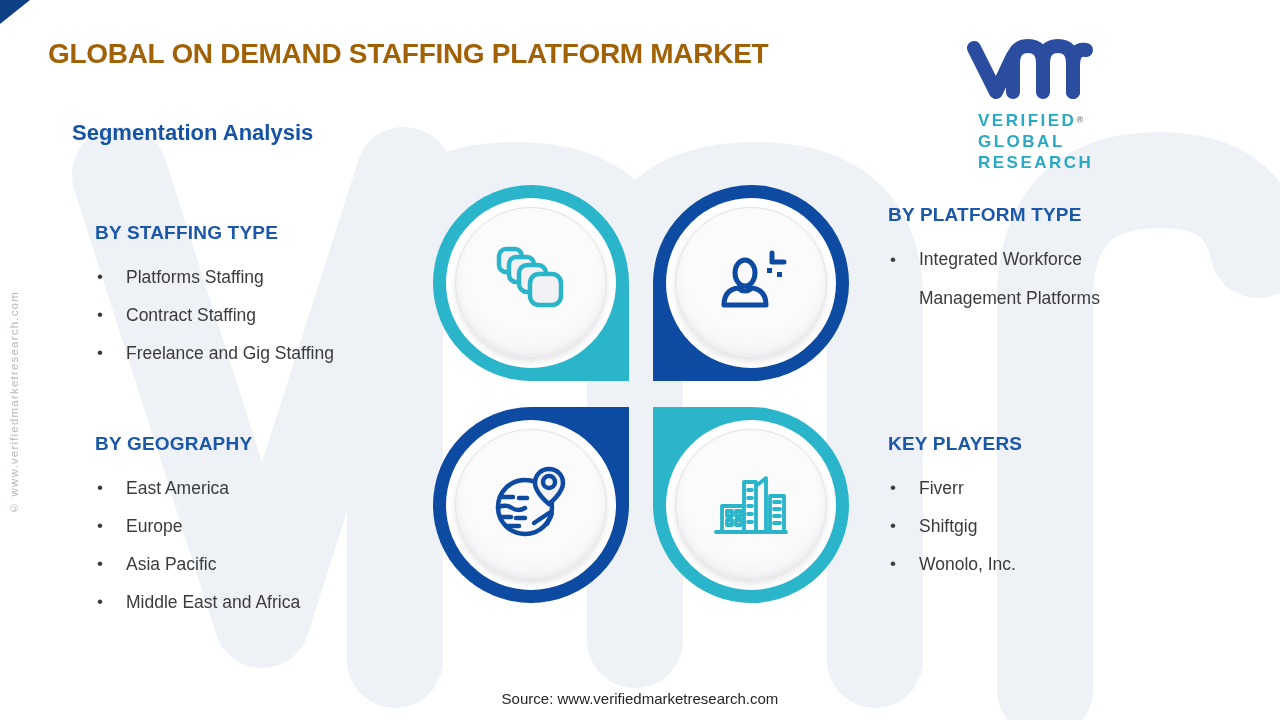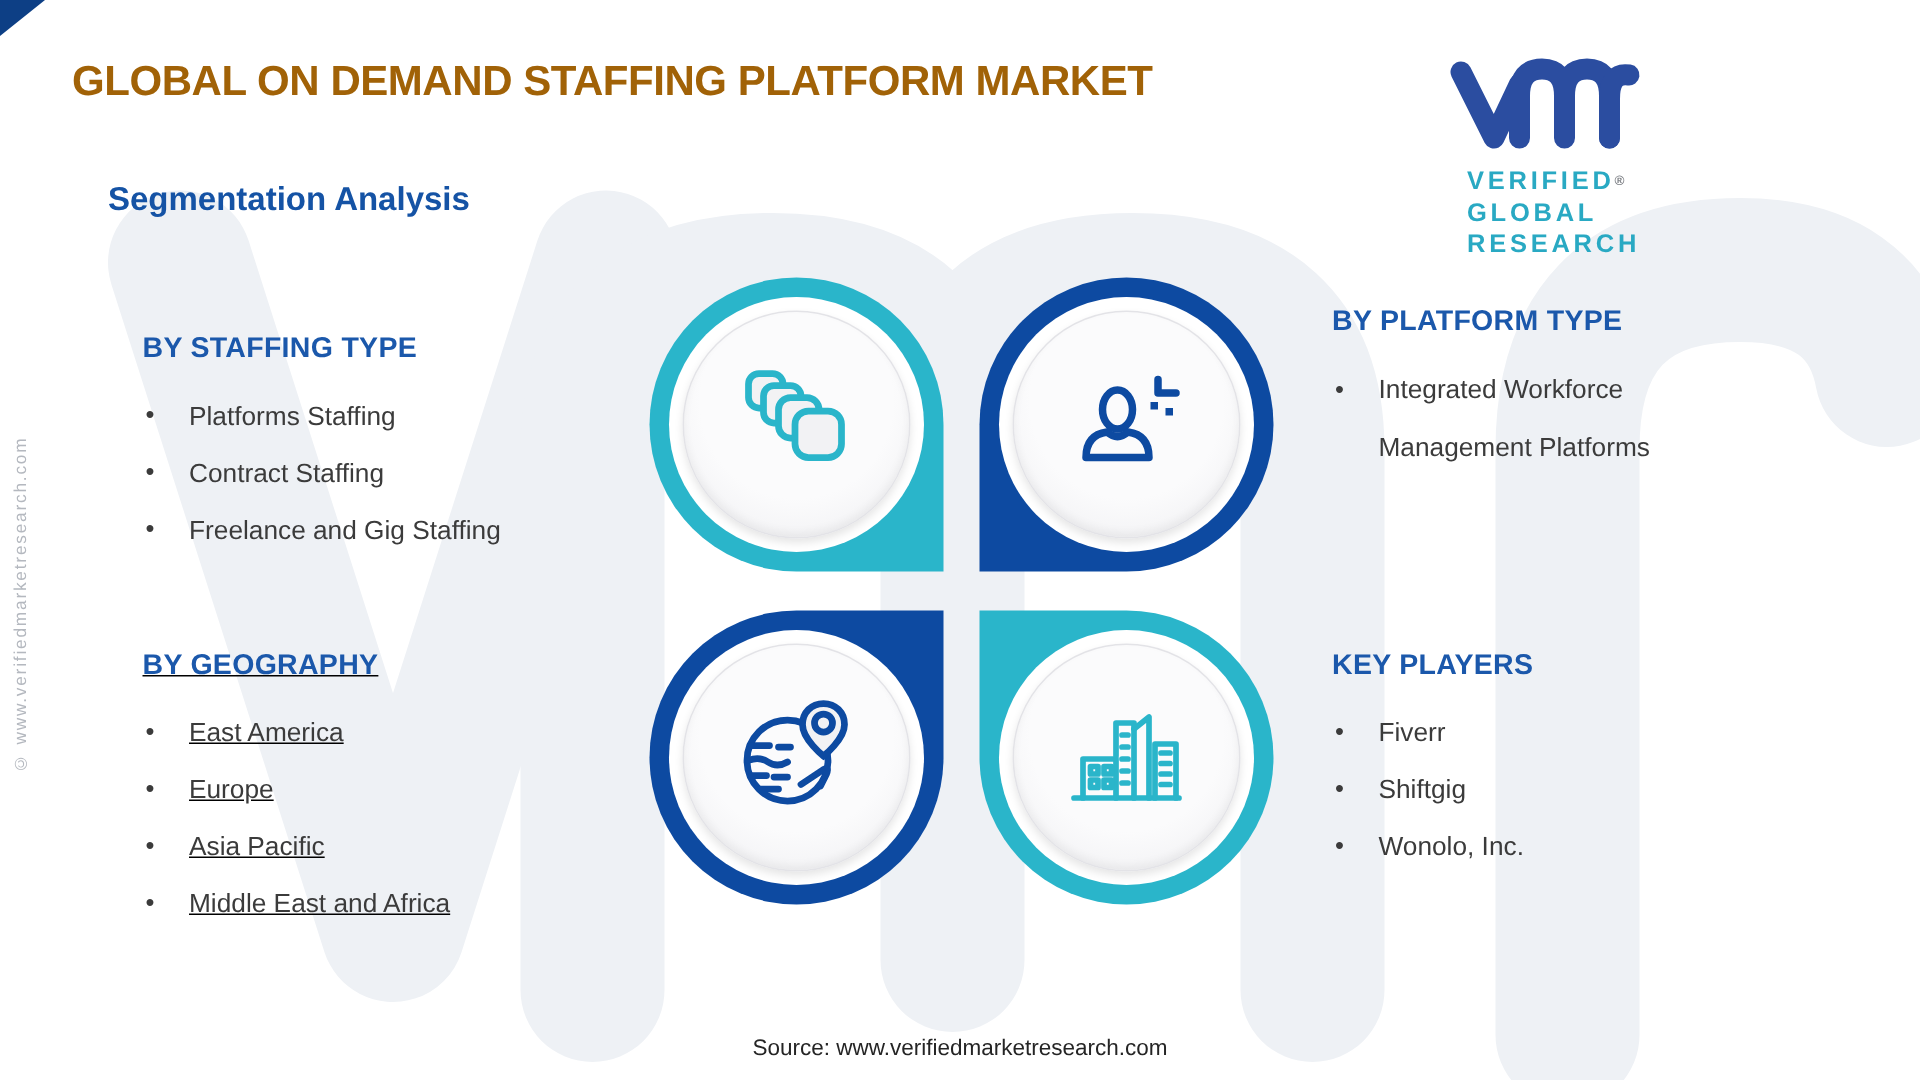--- a/index.html
+++ b/index.html
@@ -56,21 +56,21 @@
     line-height:38px; min-height:38px;
   }
   .section li::before {
     content:"\2022"; position:absolute; left:2px; top:0;
     color:#3b3b3b; font-size:17px;
   }
   .section li.wrap { line-height:39px; width:252px; }
 
   #section-staffing  { left:95px;  top:222px; }
   #section-platform  { left:888px; top:204px; }
-  #section-geography { left:95px;  top:433px;text-decoration:underline; }
+  #section-geography { left:95px;  top:433px; }
   #section-players   { left:888px; top:433px; }
 
   
   .quad-grid {
     position:absolute; left:433px; top:185px; z-index:2;
     width:416px; height:418px;
     display:grid; grid-template-columns:196px 196px; grid-template-rows:196px 196px;
     column-gap:24px; row-gap:26px;
   }
   .quad { position:relative; width:196px; height:196px; }

